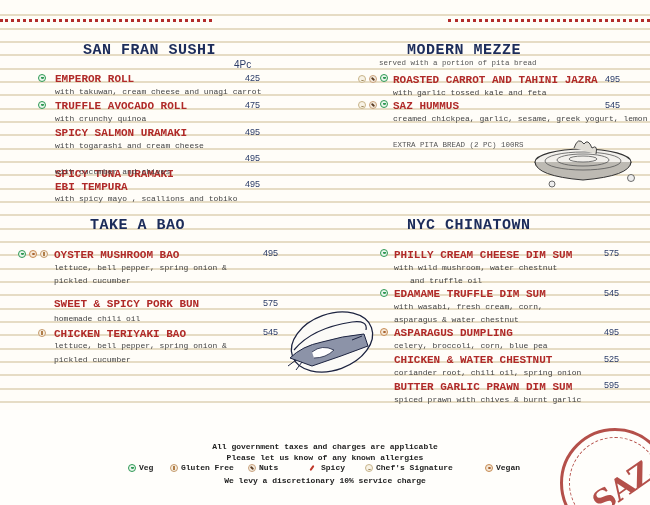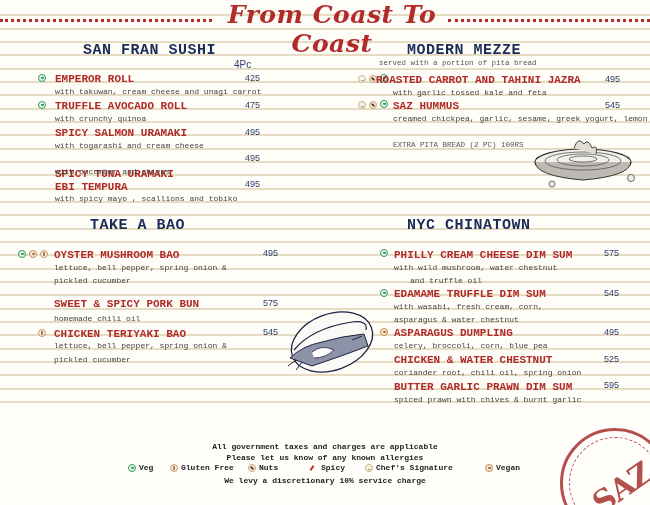--- a/index.html
+++ b/index.html
@@ -88,21 +88,20 @@
     letter-spacing:-1px; opacity:0.85;
   }
 </style>
 </head>
 <body>
 
 <div class="paper"></div>
 
 <div class="title">
   <div class="dots-left"></div>
-  <div class="text">From Coast To Coast</div>
   <div class="dots-right"></div>
 </div>
 
 <div class="sec-title" style="left:83px;top:42px;">SAN FRAN SUSHI</div>
 <div class="price" style="left:234px;top:59px;font-size:10px;">4Pc</div>
 
 <div class="ic veg" style="left:38px;top:74px;"></div>
 <div class="item-name" style="left:55px;top:73px;">EMPEROR ROLL</div>
 <div class="price" style="left:245px;top:73px;">425</div>
 <div class="item-desc" style="left:55px;top:87px;">with takuwan, cream cheese and unagi carrot</div>
@@ -123,21 +122,21 @@
 <div class="item-name" style="left:55px;top:181px;">EBI TEMPURA</div>
 <div class="price" style="left:245px;top:179px;">495</div>
 <div class="item-desc" style="left:55px;top:194px;">with spicy mayo , scallions and tobiko</div>
 
 <div class="sec-title" style="left:407px;top:42px;">MODERN MEZZE</div>
 <div class="sub" style="left:379px;top:59px;">served with a portion of pita bread</div>
 
 <div class="ic chef" style="left:358px;top:75px;"></div>
 <div class="ic nuts" style="left:369px;top:75px;"></div>
 <div class="ic veg" style="left:380px;top:74px;"></div>
-<div class="item-name" style="left:376px;top:74px;">ROASTED CARROT AND TAHINI JAZRA</div>
+<div class="item-name" style="left:393px;top:74px;">ROASTED CARROT AND TAHINI JAZRA</div>
 <div class="price" style="left:605px;top:74px;">495</div>
 <div class="item-desc" style="left:393px;top:88px;">with garlic tossed kale and feta</div>
 
 <div class="ic chef" style="left:358px;top:101px;"></div>
 <div class="ic nuts" style="left:369px;top:101px;"></div>
 <div class="ic veg" style="left:380px;top:100px;"></div>
 <div class="item-name" style="left:393px;top:100px;">SAZ HUMMUS</div>
 <div class="price" style="left:605px;top:100px;">545</div>
 <div class="item-desc" style="left:393px;top:114px;">creamed chickpea, garlic, sesame, greek yogurt, lemon</div>
 

